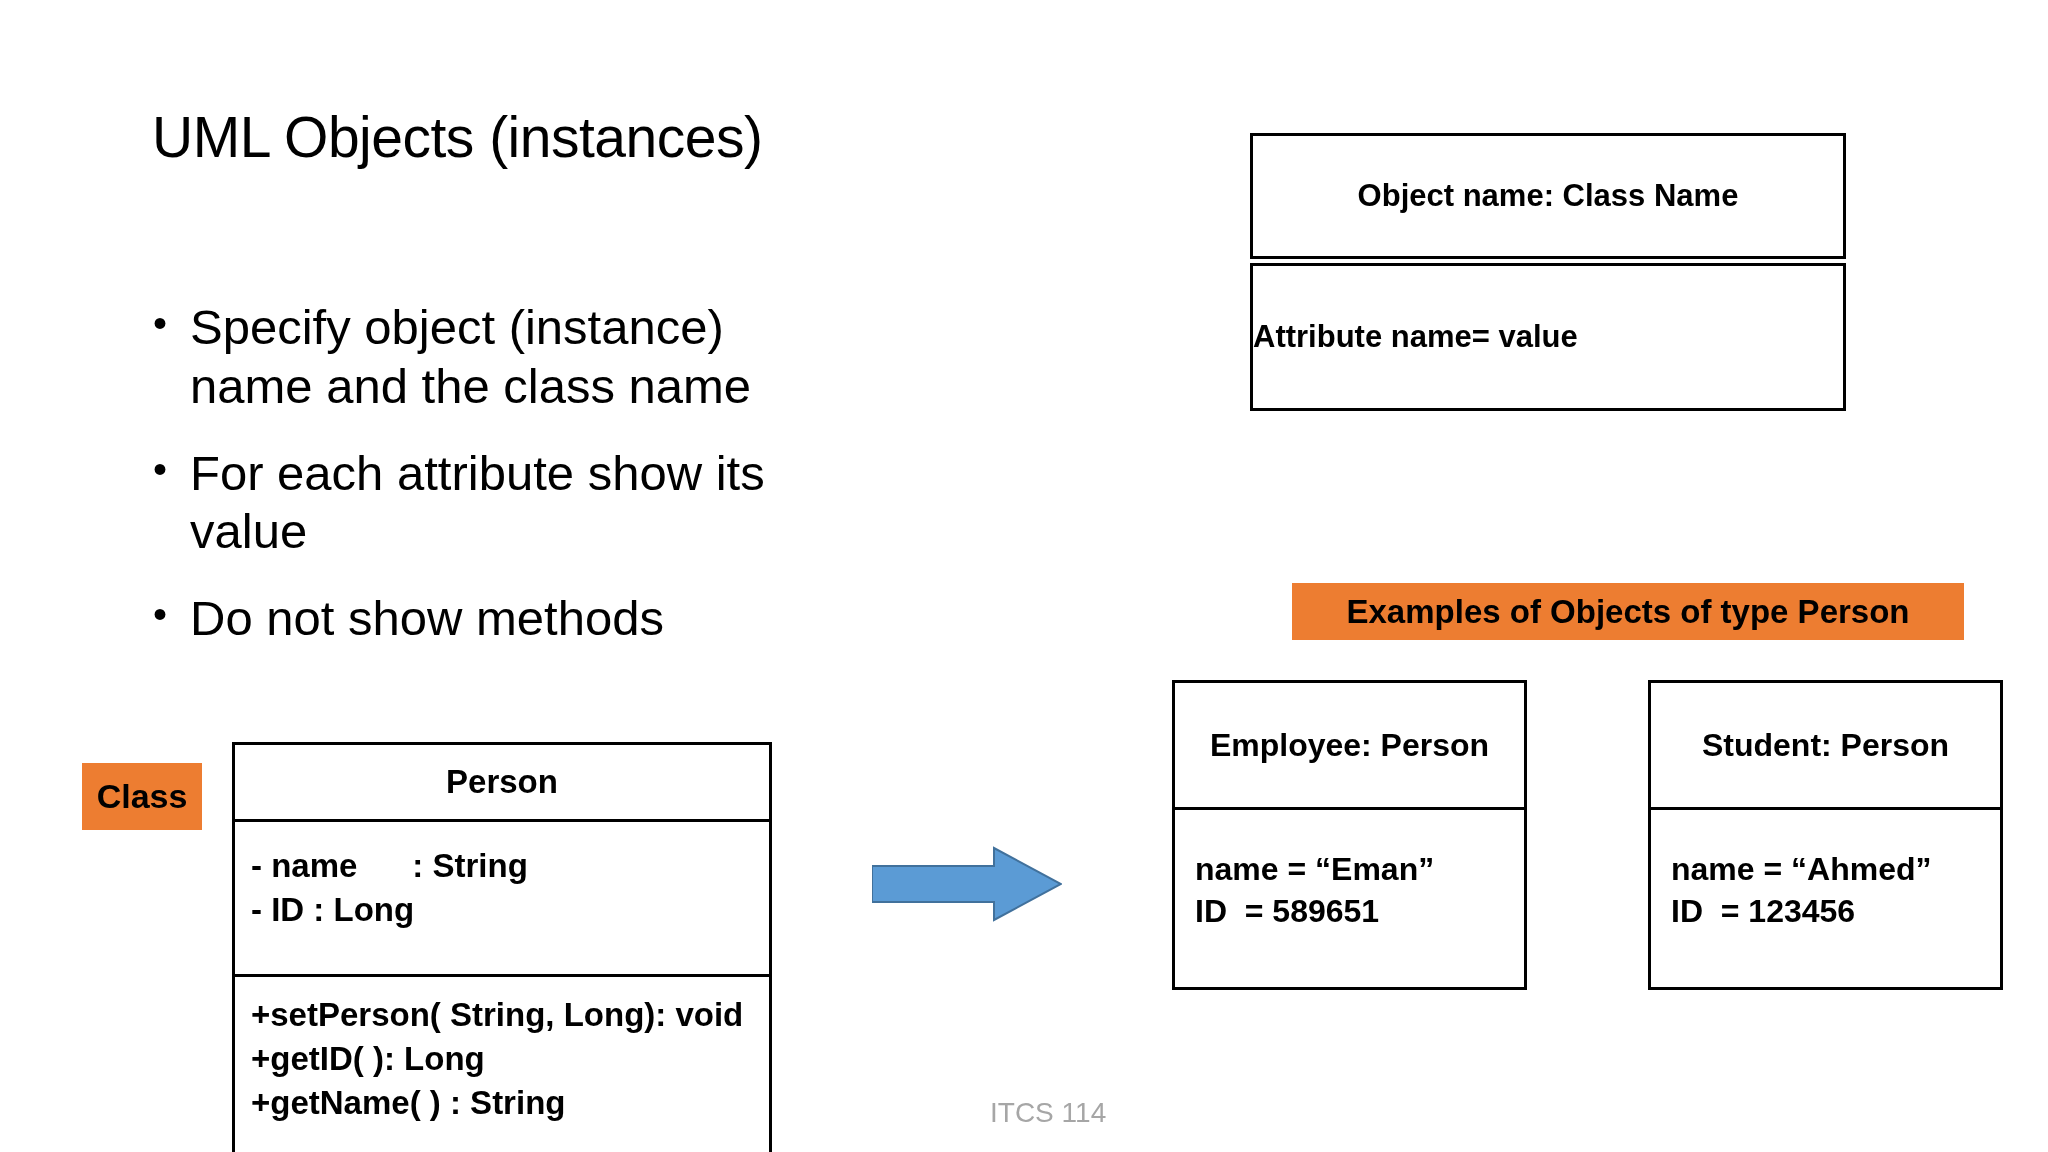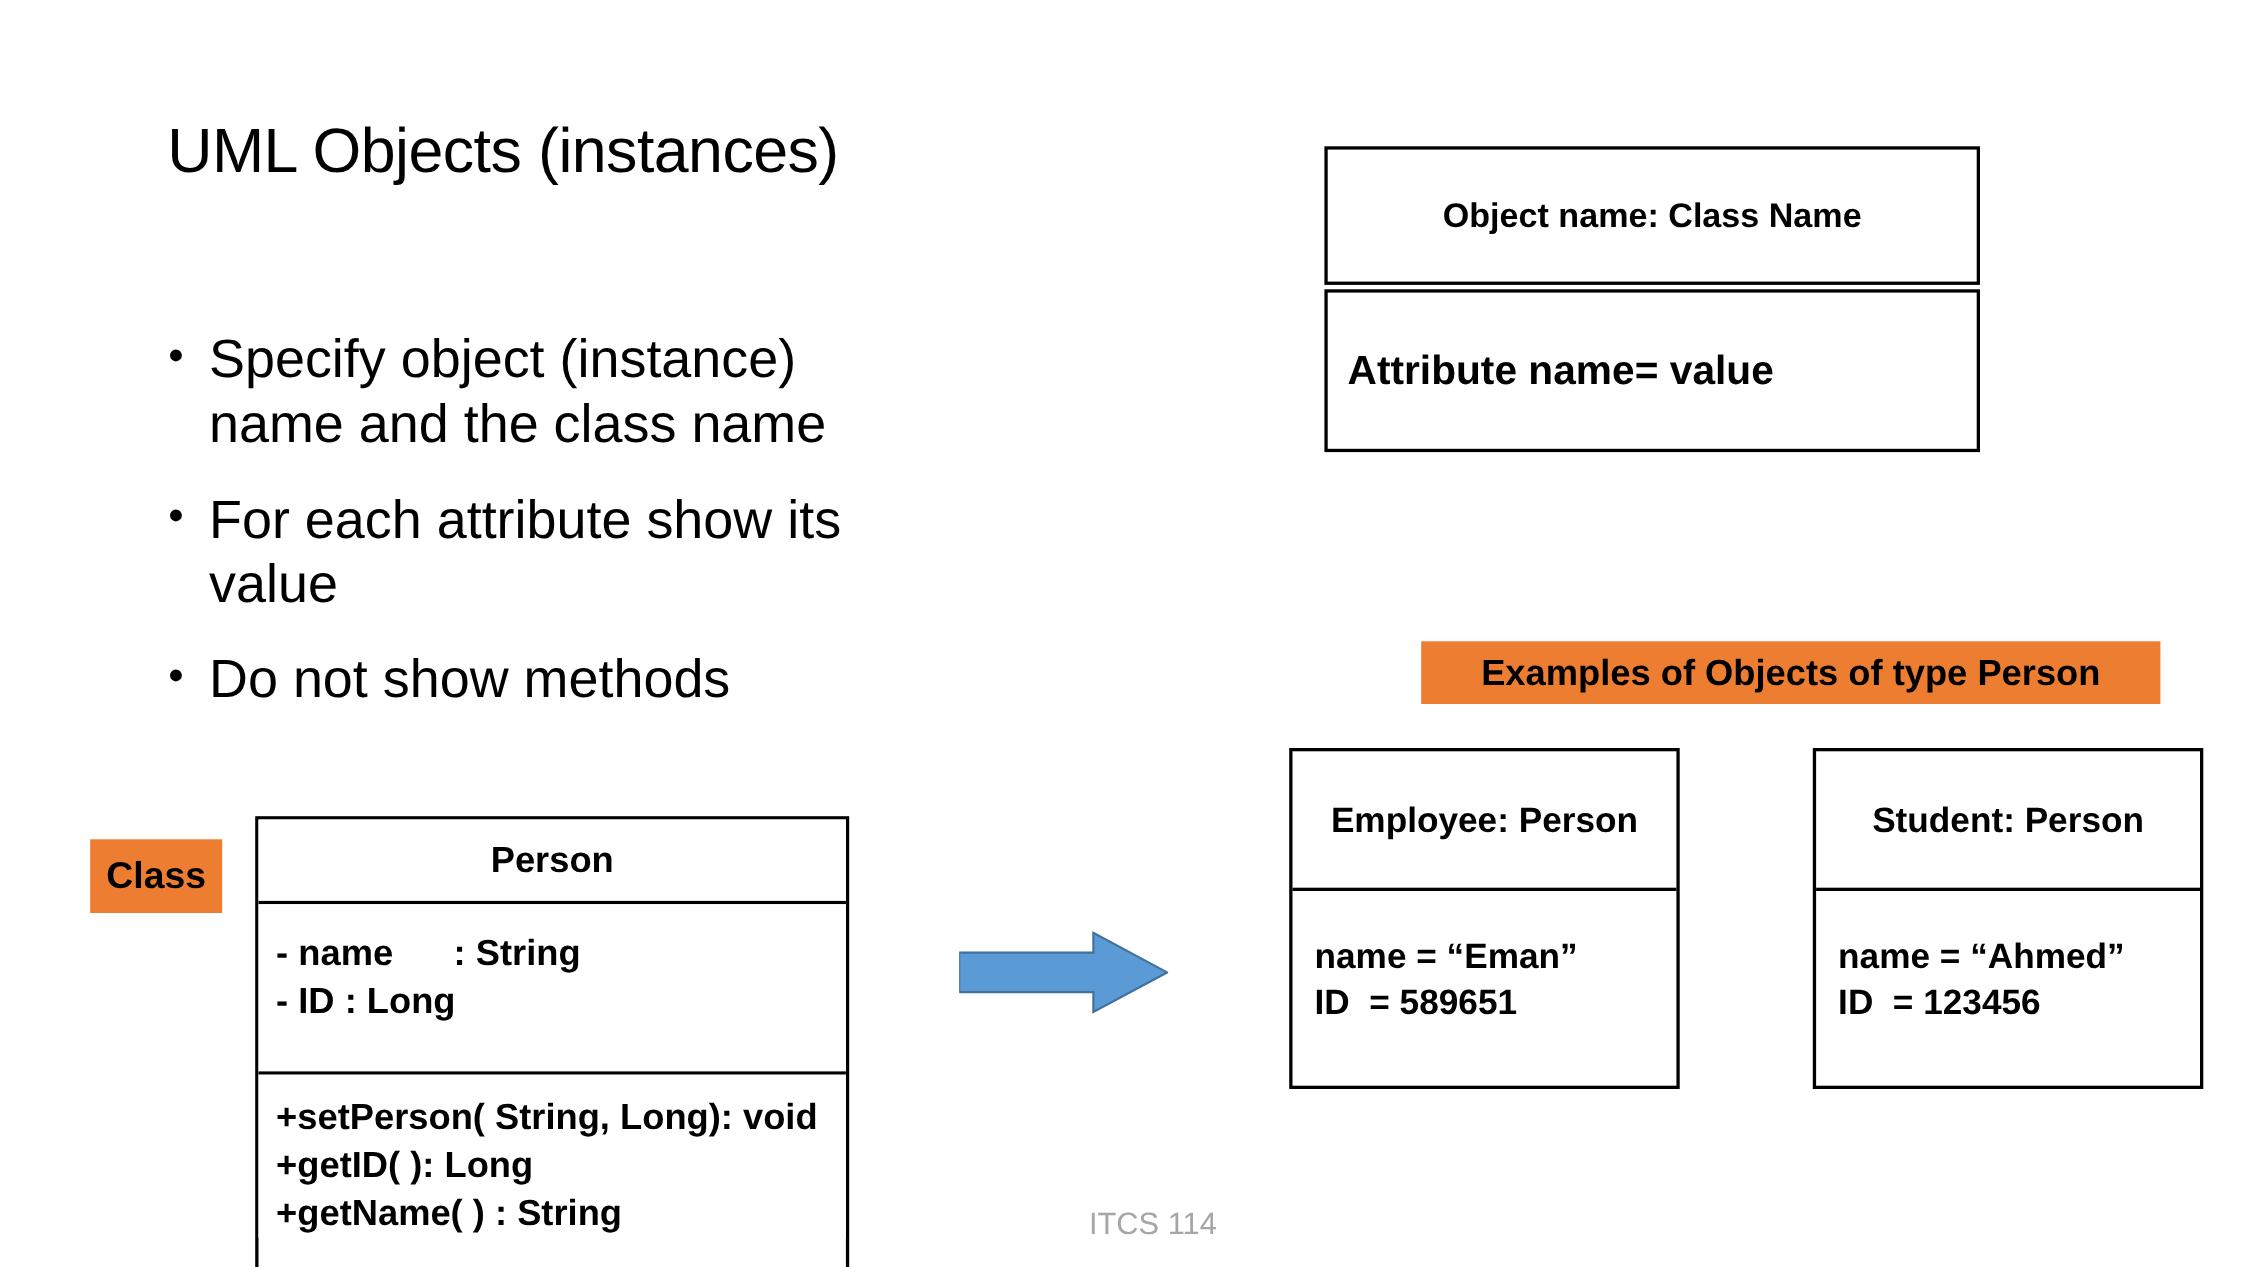--- a/index.html
+++ b/index.html
@@ -74,21 +74,21 @@
     justify-content: center;
   }
   .comp-body {
     text-align: left;
   }
   .comp-line { white-space: pre; }
 
   
   #template-object-box {
     position: absolute;
-    left: 1204px;
+    left: 1250px;
     top: 133px;
     width: 596px;
     height: 236px;
   }
   #template-object-header {
     position: absolute;
     left: 0; top: 0;
     width: 596px; height: 126px;
     box-sizing: border-box;
     border: 3px solid #000000;
@@ -101,22 +101,21 @@
   }
   #template-object-attrs {
     position: absolute;
     left: 0; top: 130px;
     width: 596px; height: 148px;
     box-sizing: border-box;
     border: 3px solid #000000;
     background: #fff;
     display: flex;
     align-items: center;
-    padding-left: 18px;
-    font-size: 37px;
+    font-size: 31px;
     font-weight: bold;
   }
 
   
   .orange-badge {
     position: absolute;
     background: #ED7D31;
     color: #000000;
     font-weight: bold;
     display: flex;

